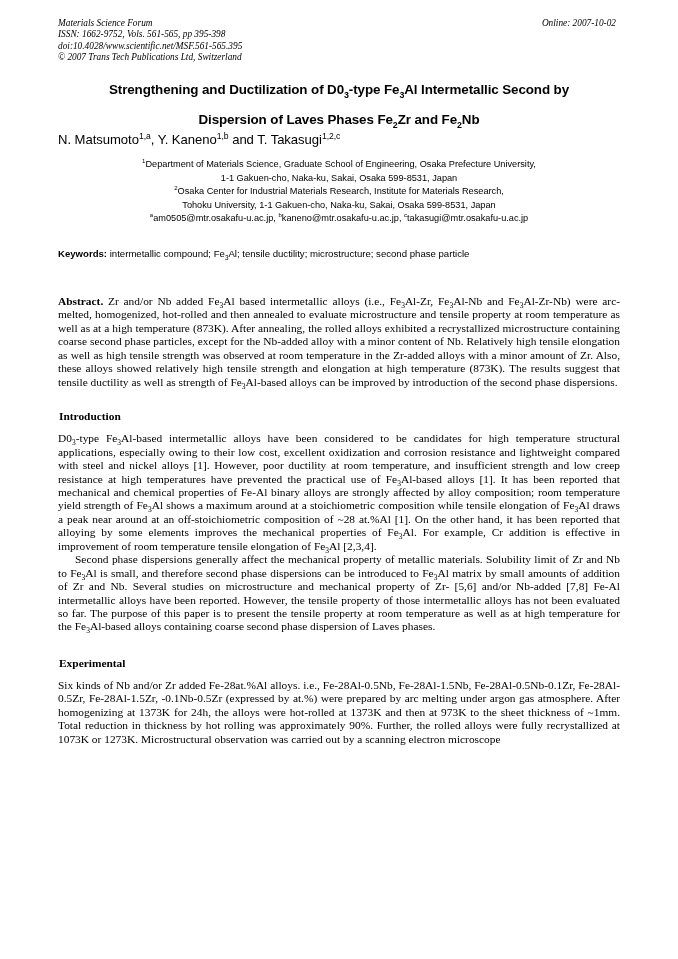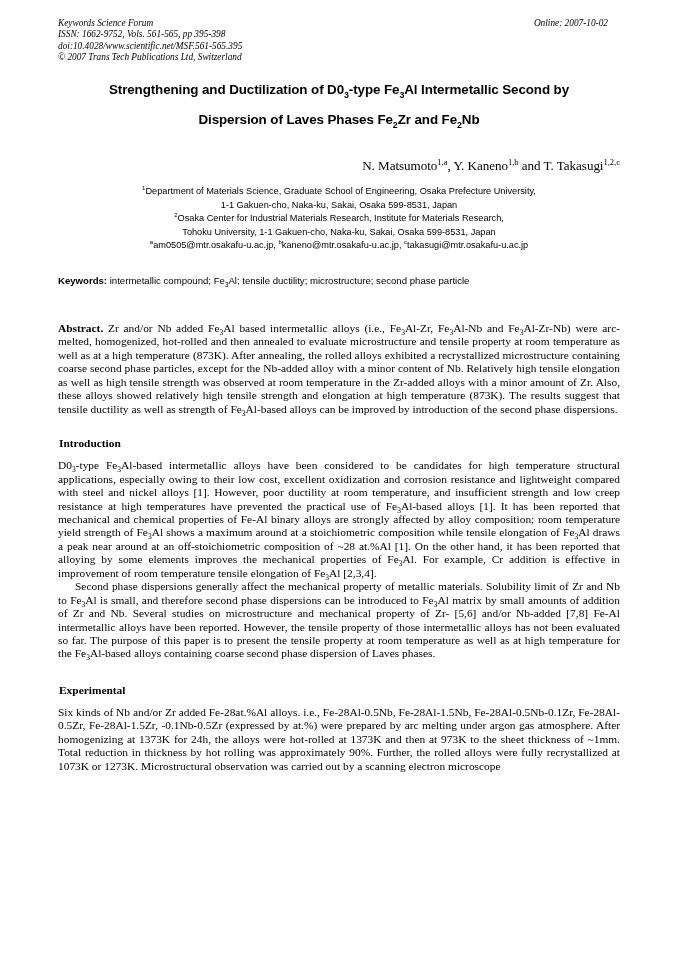--- a/index.html
+++ b/index.html
@@ -28,44 +28,43 @@
     font-family: "Liberation Serif", serif;
     font-style: italic;
     font-size: 9.3px;
     line-height: 11.4px;
     height: 48px;
   }
   .pubhead .left { width: 400px; }
   .pubhead .online {
     position: absolute;
     top: 0;
-    right: 12px;
+    right: 4px;
     font-style: italic;
     font-size: 9.3px;
     white-space: nowrap;
   }
 
   
   .title {
     font-family: "Liberation Sans", sans-serif;
     font-weight: bold;
     font-size: 13.4px;
     line-height: 24px;
     text-align: center;
     margin: 12px 0 0 0;
     letter-spacing: -0.1px;
   }
   .title .l2 { display: block; margin-top: 6px; }
 
   
   .authors {
-    font-family: Liberation Serif, serif;
+    font-family: Liberation Sans, sans-serif;
     font-size: 13.1px;
-    text-align: right;
-    margin-top: 26px;
+    text-align: left;
     letter-spacing: -0.05px;
   }
   .affils {
     font-family: "Liberation Sans", sans-serif;
     font-size: 9.2px;
     line-height: 13.6px;
     text-align: center;
     margin-top: 11px;
   }
   .affils .row { display: block; }
@@ -118,21 +117,21 @@
   }
   p.body.indent { text-indent: 17px; margin-top: 0; }
 </style>
 </head>
 <body>
 
 <div class="page">
 
   <div class="pubhead">
     <div class="left">
-      <div>Keywords Science Forum</div>
+      <div>Materials Science Forum</div>
       <div>ISSN: 1662-9752, Vols. 561-565, pp 395-398</div>
       <div>doi:10.4028/www.scientific.net/MSF.561-565.395</div>
       <div>© 2007 Trans Tech Publications Ltd, Switzerland</div>
     </div>
     <div class="online">Online: 2007-10-02</div>
   </div>
 
   <h1 class="title">
     <span class="l1"><span>Strengthening and Ductilization of D0</span><sub>3</sub><span>-type Fe</span><sub>3</sub><span>Al Intermetallic Second by</span></span>
     <span class="l2"><span>Dispersion of Laves Phases Fe</span><sub>2</sub><span>Zr and Fe</span><sub>2</sub><span>Nb</span></span>

